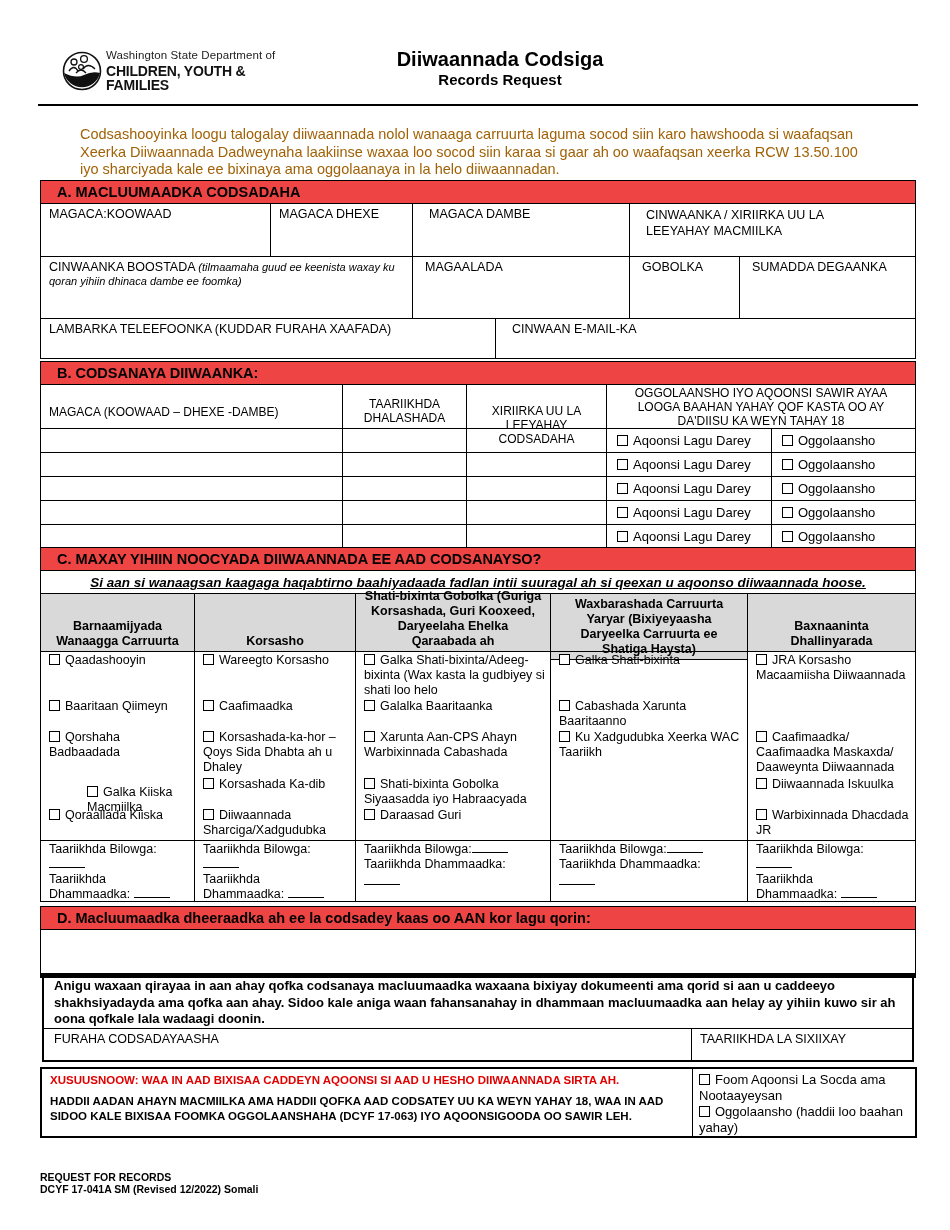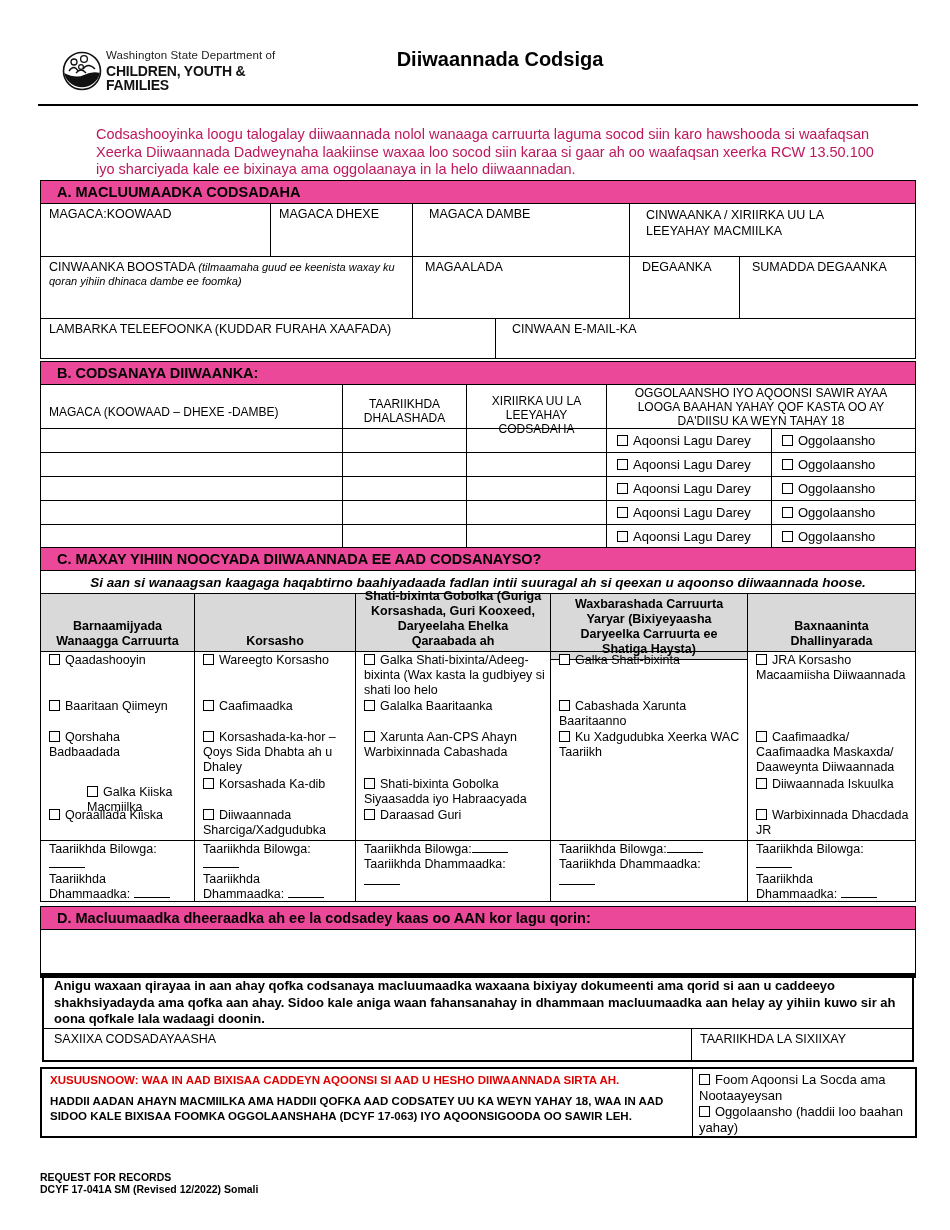--- a/index.html
+++ b/index.html
@@ -11,22 +11,22 @@
   .logo { left: 62px; top: 50px; width: 230px; height: 42px; display: flex; align-items: center; }
   .logo svg { width: 40px; height: 40px; flex: 0 0 auto; }
   .logo-text { margin-left: 4px; line-height: 1; }
   .logo-l1 { font-size: 11.5px; color: #222; letter-spacing: 0.1px; }
   .logo-l2 { font-size: 14px; font-weight: bold; color: #111; margin-top: 3px; letter-spacing: -0.2px; }
   .title { left: 300px; top: 48px; width: 400px; text-align: center; }
   .title h1 { font-size: 20px; font-weight: bold; line-height: 1.15; }
   .title h2 { font-size: 15px; font-weight: bold; line-height: 1.2; }
   .hrule { left: 38px; top: 104px; width: 880px; height: 2px; background: #000; }
 
-  .intro { left: 96px; top: 126px; width: 790px; font-size: 14.5px; line-height: 17.5px; color: #be185d; }
-  .sec-head { background: #ec4899; font-weight: bold; font-size: 14.5px; padding-left: 16px; display: flex; align-items: center; border: 1px solid #000; }
+  .intro { left: 80px; top: 126px; width: 790px; font-size: 14.5px; line-height: 17.5px; color: #a16207; }
+  .sec-head { background: #ef4444; font-weight: bold; font-size: 14.5px; padding-left: 16px; display: flex; align-items: center; border: 1px solid #000; }
   .cell { border: 1px solid #000; position: absolute; font-size: 12.5px; padding: 3px 8px; line-height: 15px; }
   .cell .it { font-style: italic; font-size: 11px; }
   .cb { display: inline-block; width: 11px; height: 11px; border: 1px solid #000; background: #fff; vertical-align: -1px; margin-right: 5px; }
   .cbx { font-size: 13px; line-height: 15px; }
 
   
   .gc { position: absolute; border: 1px solid #000; font-size: 12.5px; line-height: 15px; padding: 1px 8px; }
   .gh { background: #d9d9d9; font-weight: bold; text-align: center; display: flex; align-items: flex-end; justify-content: center; padding-bottom: 2px; }
   .item { position: absolute; left: 8px; right: 4px; }
   .ul { display: inline-block; width: 36px; border-bottom: 1px solid #000; height: 1px; vertical-align: baseline; }
@@ -46,52 +46,53 @@
     <circle cx="19" cy="16" r="2.4" fill="none" stroke="#111" stroke-width="1.2"></circle>
     <path d="M7 20 Q12 13 16 20 M14 22 Q19 16 24 22 M21 18 Q26 11 33 18" fill="none" stroke="#111" stroke-width="1.3"></path>
   </svg>
   <div class="logo-text">
     <div class="logo-l1">Washington State Department of</div>
     <div class="logo-l2">CHILDREN, YOUTH &amp; FAMILIES</div>
   </div>
 </div>
 <div class="abs title">
   <h1>Diiwaannada Codsiga</h1>
+  <h2>Records Request</h2>
 </div>
 <div class="abs hrule"></div>
 
 <div class="abs intro">Codsashooyinka loogu talogalay diiwaannada nolol wanaaga carruurta laguma socod siin karo hawshooda si waafaqsan Xeerka Diiwaannada Dadweynaha laakiinse waxaa loo socod siin karaa si gaar ah oo waafaqsan xeerka RCW 13.50.100 iyo sharciyada kale ee bixinaya ama oggolaanaya in la helo diiwaannadan.</div>
 
 <div class="abs sec-head" style="left:40px; top:180px; width:876px; height:24px;">A. MACLUUMAADKA CODSADAHA</div>
 
 <div class="cell" style="left:40px; top:203px; width:231px; height:54px;"><span>MAGACA:KOOWAAD</span></div>
 <div class="cell" style="left:270px; top:203px; width:143px; height:54px;"><span>MAGACA DHEXE</span></div>
 <div class="cell" style="left:412px; top:203px; width:218px; height:54px; padding-left:16px;"><span>MAGACA DAMBE</span></div>
 <div class="cell" style="left:629px; top:203px; width:287px; height:54px; padding-left:16px; padding-right:40px; line-height:16px;"><span>CINWAANKA / XIRIIRKA UU LA LEEYAHAY MACMIILKA</span></div>
 
 <div class="cell" style="left:40px; top:256px; width:373px; height:63px; line-height:14px;">
   <span>CINWAANKA BOOSTADA</span>
   <span class="it">(tilmaamaha guud ee keenista waxay ku qoran yihiin dhinaca dambe ee foomka)</span>
 </div>
 <div class="cell" style="left:412px; top:256px; width:218px; height:63px; padding-left:12px;"><span>MAGAALADA</span></div>
-<div class="cell" style="left:629px; top:256px; width:111px; height:63px; padding-left:12px;"><span>DEGAANKA</span></div>
+<div class="cell" style="left:629px; top:256px; width:111px; height:63px; padding-left:12px;"><span>GOBOLKA</span></div>
 <div class="cell" style="left:739px; top:256px; width:177px; height:63px; padding-left:12px;"><span>SUMADDA DEGAANKA</span></div>
 
 <div class="cell" style="left:40px; top:318px; width:456px; height:41px;"><span>LAMBARKA TELEEFOONKA (KUDDAR FURAHA XAAFADA)</span></div>
 <div class="cell" style="left:495px; top:318px; width:421px; height:41px; padding-left:16px;"><span>CINWAAN E-MAIL-KA</span></div>
 
 <div class="abs sec-head" style="left:40px; top:361px; width:876px; height:24px;">B. CODSANAYA DIIWAANKA:</div>
 
 <div class="cell" style="left:40px; top:384px; width:303px; height:45px; display:flex; align-items:flex-end; padding-bottom:8px; font-size:12px;">
     <span>MAGACA (KOOWAAD – DHEXE -DAMBE)</span>
   </div>
 <div class="cell" style="left:342px; top:384px; width:125px; height:45px; display:flex; align-items:flex-end; justify-content:center; text-align:center; font-size:12px; line-height:14px;">
     <span>TAARIIKHDA DHALASHADA</span>
   </div>
-<div class="cell" style="left:466px; top:384px; width:141px; height:45px; text-align:center; font-size:12px; line-height:14px; padding-top:9px;"><span>XIRIIRKA UU LA LEEYAHAY CODSADAHA</span></div>
+<div class="cell" style="left:466px; top:384px; width:141px; height:45px; text-align:center; font-size:12px; line-height:14px; padding-top:19px;"><span>XIRIIRKA UU LA LEEYAHAY CODSADAHA</span></div>
 <div class="cell" style="left:606px; top:384px; width:310px; height:45px; text-align:center; font-size:12px; line-height:14px; padding-top:1px;"><span>OGGOLAANSHO IYO AQOONSI SAWIR AYAA LOOGA BAAHAN YAHAY QOF KASTA OO AY DA'DIISU KA WEYN TAHAY 18</span></div>
 
 <div id="b-rows">
     <div class="cell" style="left:40px; top:428px; width:303px; height:25px;"></div>
     <div class="cell" style="left:342px; top:428px; width:125px; height:25px;"></div>
     <div class="cell" style="left:466px; top:428px; width:141px; height:25px;"></div>
     <div class="cell cbx" style="left:606px; top:428px; width:166px; height:25px; padding:4px 0 0 10px;"><span class="cb"></span><span>Aqoonsi Lagu Darey</span></div>
     <div class="cell cbx" style="left:771px; top:428px; width:145px; height:25px; padding:4px 0 0 10px;"><span class="cb"></span><span>Oggolaansho</span></div>
     <div class="cell" style="left:40px; top:452px; width:303px; height:25px;"></div>
     <div class="cell" style="left:342px; top:452px; width:125px; height:25px;"></div>
@@ -109,21 +110,21 @@
     <div class="cell cbx" style="left:606px; top:500px; width:166px; height:25px; padding:4px 0 0 10px;"><span class="cb"></span><span>Aqoonsi Lagu Darey</span></div>
     <div class="cell cbx" style="left:771px; top:500px; width:145px; height:25px; padding:4px 0 0 10px;"><span class="cb"></span><span>Oggolaansho</span></div>
     <div class="cell" style="left:40px; top:524px; width:303px; height:24px;"></div>
     <div class="cell" style="left:342px; top:524px; width:125px; height:24px;"></div>
     <div class="cell" style="left:466px; top:524px; width:141px; height:24px;"></div>
     <div class="cell cbx" style="left:606px; top:524px; width:166px; height:24px; padding:4px 0 0 10px;"><span class="cb"></span><span>Aqoonsi Lagu Darey</span></div>
     <div class="cell cbx" style="left:771px; top:524px; width:145px; height:24px; padding:4px 0 0 10px;"><span class="cb"></span><span>Oggolaansho</span></div>
   </div>
 
 <div class="abs sec-head" style="left:40px; top:547px; width:876px; height:24px;">C. MAXAY YIHIIN NOOCYADA DIIWAANNADA EE AAD CODSANAYSO?</div>
-<div class="cell" style="left:40px; top:570px; width:876px; height:24px; text-align:center; font-weight:bold; font-style:italic; font-size:13.5px; line-height:18px;">Si aan si wanaagsan kaagaga haqabtirno baahiyadaada fadlan intii suuragal ah si qeexan u aqoonso diiwaannada hoose.</div>
+<div class="cell" style="left:40px; top:570px; width:876px; height:24px; text-align:center; font-weight:bold; font-style:italic; font-size:13.5px; line-height:18px;text-decoration:underline;">Si aan si wanaagsan kaagaga haqabtirno baahiyadaada fadlan intii suuragal ah si qeexan u aqoonso diiwaannada hoose.</div>
 
 <div id="c-grid">
     <div class="gc gh" style="left:40px; top:593px; width:155px; height:59px;">
       <span>Barnaamijyada Wanaagga Carruurta</span>
     </div>
     <div class="gc" style="left:40px; top:651px; width:155px; height:189px; border-bottom:0;">
       <div class="item" style="top:1px;"><span class="cb"></span><span>Qaadashooyin</span></div>
       <div class="item" style="top:47px;"><span class="cb"></span><span>Baaritaan Qiimeyn</span></div>
       <div class="item" style="top:78px;"><span class="cb"></span><span>Qorshaha Badbaadada</span></div>
       <div class="item" style="top:133px;margin-left:38px;"><span class="cb"></span><span>Galka Kiiska Macmiilka</span></div>
@@ -188,21 +189,21 @@
       <div style="width:120px;"><span>Taariikhda Bilowga:</span><span class="ul"></span></div>
       <div style="width:140px;"><span>Taariikhda Dhammaadka:</span> <span class="ul"></span></div>
     </div>
   </div>
 
 <div class="abs sec-head" style="left:40px; top:906px; width:876px; height:24px;">D. Macluumaadka dheeraadka ah ee la codsadey kaas oo AAN kor lagu qorin:</div>
 <div class="cell" style="left:40px; top:929px; width:876px; height:45px;"></div>
 
 <div class="abs" style="left:40px; top:974px; width:876px; height:4px; background:#000;"></div>
 <div class="cell" style="left:42px; top:976px; width:872px; height:54px; border-width:0 2px 0 2px; font-weight:bold; font-size:13px; line-height:16.5px; padding:2px 10px 0 10px;"><span>Anigu waxaan qirayaa in aan ahay qofka codsanaya macluumaadka waxaana bixiyay dokumeenti ama qorid si aan u caddeeyo shakhsiyadayda ama qofka aan ahay. Sidoo kale aniga waan fahansanahay in dhammaan macluumaadka aan helay ay yihiin kuwo sir ah oona qofkale lala wadaagi doonin.</span></div>
-<div class="cell" style="left:42px; top:1028px; width:650px; height:34px; border-width:1px 1px 2px 2px; padding-left:10px;"><span>SAXIIXA CODSADAYAASHA</span></div>
+<div class="cell" style="left:42px; top:1028px; width:650px; height:34px; border-width:1px 1px 2px 2px; padding-left:10px;"><span>FURAHA CODSADAYAASHA</span></div>
 <div class="cell" style="left:691px; top:1028px; width:223px; height:34px; border-width:1px 2px 2px 1px;"><span>TAARIIKHDA LA SIXIIXAY</span></div>
 
 <div class="cell" style="left:40px; top:1067px; width:653px; height:71px; border-width:2px 1px 2px 2px; padding:4px 8px;">
   <div class="red" style="font-weight:bold; font-size:11.5px; line-height:14px;">XUSUUSNOOW: WAA IN AAD BIXISAA CADDEYN AQOONSI SI AAD U HESHO DIIWAANNADA SIRTA  AH.</div>
   <div style="font-weight:bold; font-size:11.5px; line-height:14.5px; margin-top:7px; width:620px;">HADDII AADAN AHAYN MACMIILKA AMA HADDII QOFKA AAD CODSATEY UU KA WEYN YAHAY 18, WAA IN AAD SIDOO KALE BIXISAA FOOMKA OGGOLAANSHAHA (DCYF 17-063) IYO AQOONSIGOODA OO SAWIR LEH.</div>
 </div>
 <div class="cell" style="left:692px; top:1067px; width:225px; height:71px; border-width:2px 2px 2px 1px; padding:3px 0 0 0; font-size:13px; line-height:16px;">
   <div style="padding-left:6px;"><span class="cb"></span><span>Foom Aqoonsi La Socda ama Nootaayeysan</span></div>
   <div style="padding-left:6px;"><span class="cb"></span><span>Oggolaansho (haddii loo baahan yahay)</span></div>
 </div>

